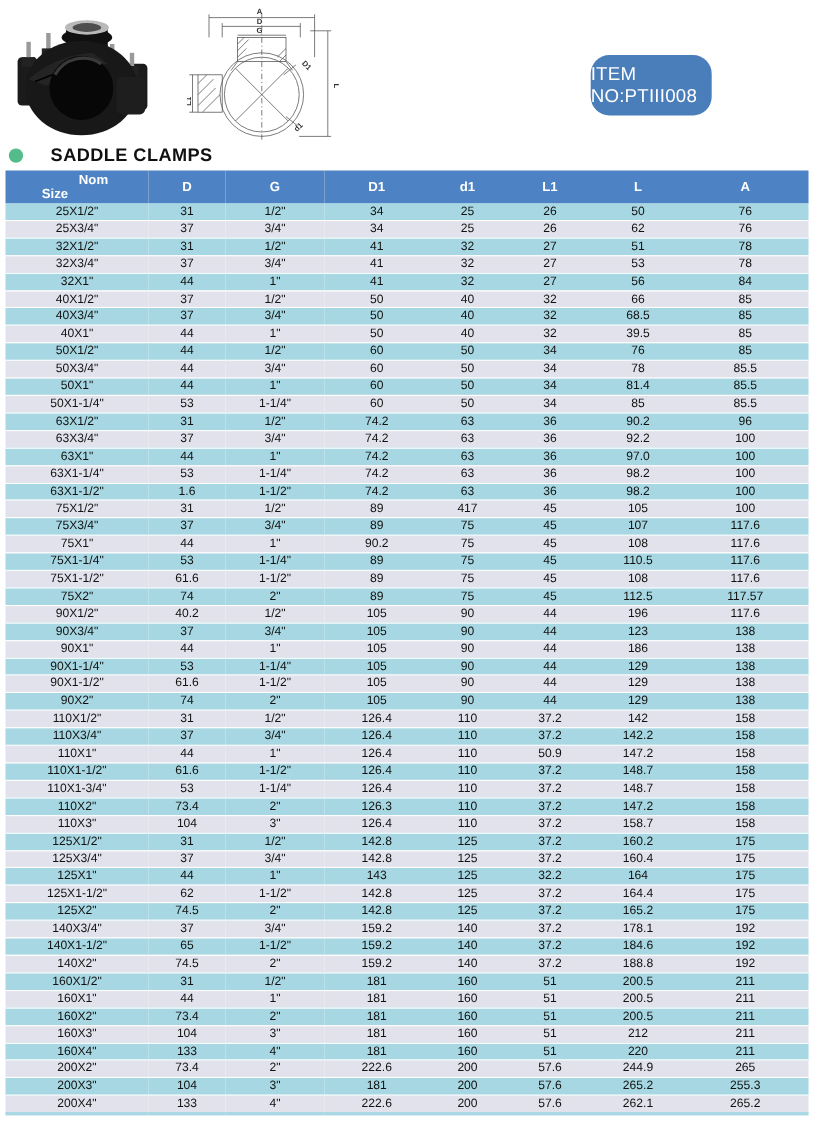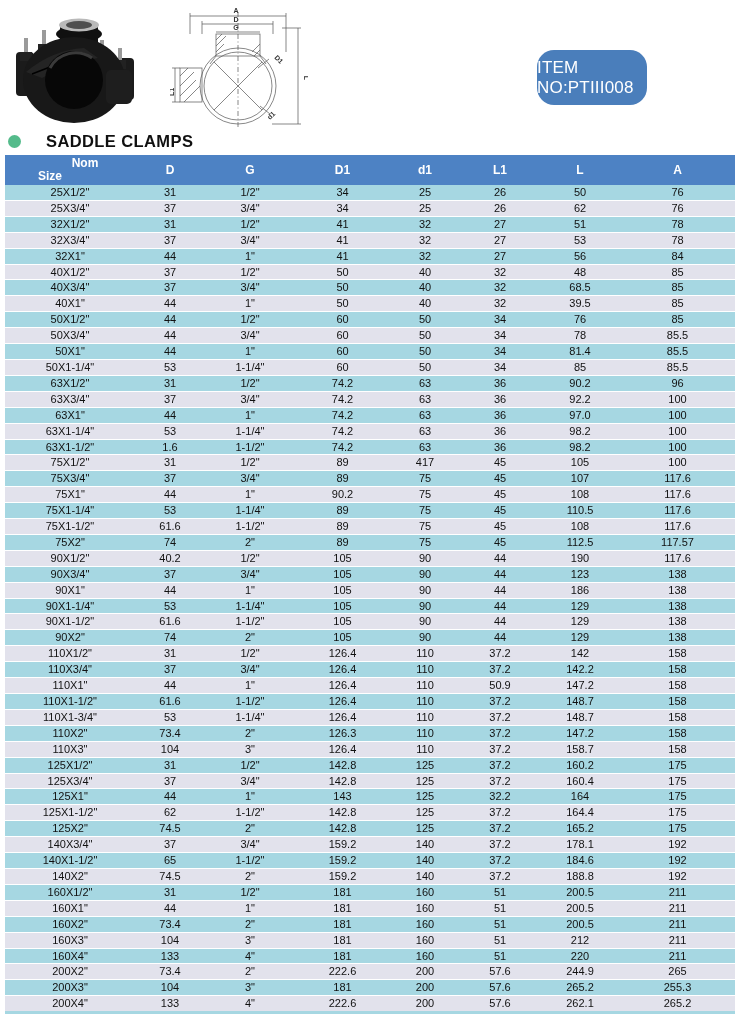--- a/index.html
+++ b/index.html
@@ -227,21 +227,21 @@
     <td>56</td>
     <td>84</td>
   </tr>
       <tr>
     <td>40X1/2"</td>
     <td>37</td>
     <td>1/2"</td>
     <td>50</td>
     <td>40</td>
     <td>32</td>
-    <td>48</td>
+    <td>66</td>
     <td>85</td>
   </tr>
       <tr>
     <td>40X3/4"</td>
     <td>37</td>
     <td>3/4"</td>
     <td>50</td>
     <td>40</td>
     <td>32</td>
     <td>68.5</td>
@@ -407,21 +407,21 @@
     <td>112.5</td>
     <td>117.57</td>
   </tr>
       <tr>
     <td>90X1/2"</td>
     <td>40.2</td>
     <td>1/2"</td>
     <td>105</td>
     <td>90</td>
     <td>44</td>
-    <td>190</td>
+    <td>196</td>
     <td>117.6</td>
   </tr>
       <tr>
     <td>90X3/4"</td>
     <td>37</td>
     <td>3/4"</td>
     <td>105</td>
     <td>90</td>
     <td>44</td>
     <td>123</td>

